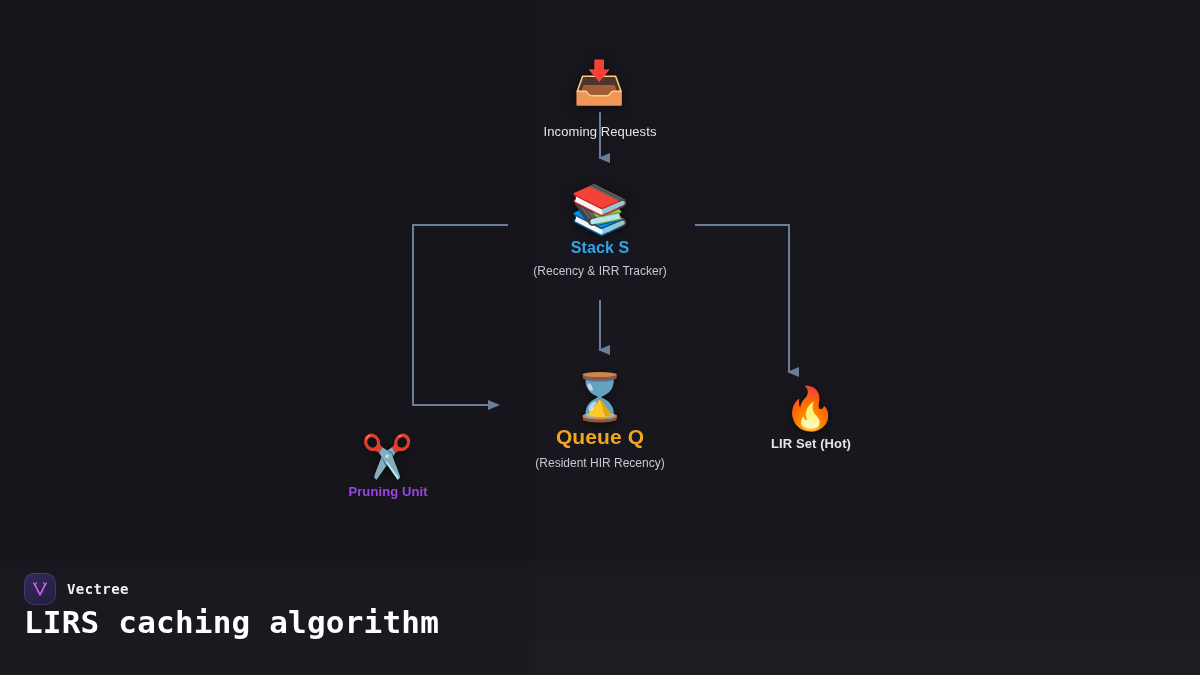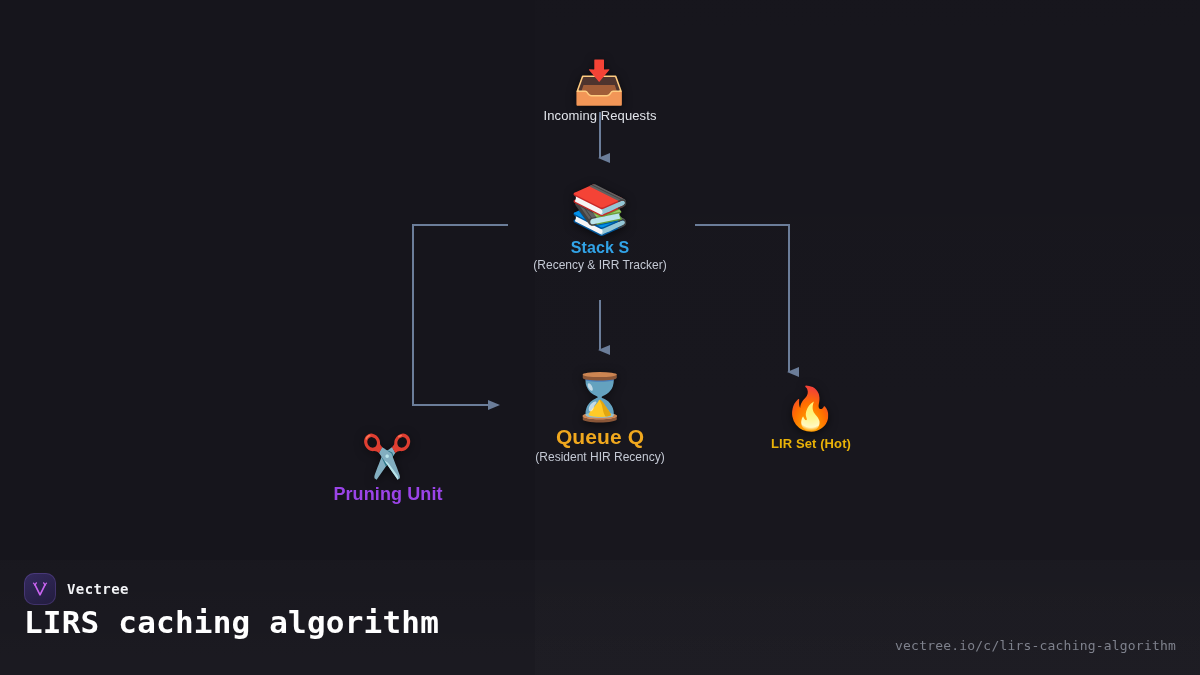--- a/index.html
+++ b/index.html
@@ -46,41 +46,41 @@
   }
   .node .title {
     display: block;
     font-weight: bold;
     letter-spacing: 0.1px;
   }
   .node .subtitle {
     display: block;
     font-size: 12px;
     color: #c4c9d4;
-    margin-top: 1px;
+    margin-top: 7px;
     font-weight: normal;
   }
 
   
   #node-incoming .glyph { font-size: 42px; }
   #node-incoming .title {
-    font-size: 13px; color: #e3e6ec; font-weight: normal; margin-top: 4px;
+    font-size: 13px; color: #e3e6ec; font-weight: normal; margin-top: 20px;
   }
 
   #node-stack .glyph { font-size: 48px; }
   #node-stack .title { font-size: 16px; color: #32a4e8; margin-top: 5px; }
 
   #node-queue .glyph { font-size: 46px; }
   #node-queue .title { font-size: 21px; color: #f0a81e; margin-top: 5px; }
 
   #node-lir .glyph { font-size: 42px; }
-  #node-lir .title { font-size: 13px; color: #eab308; margin-top: 6px; }
+  #node-lir .title { font-size: 13px; color: #e5e5e5; margin-top: 6px; }
 
   #node-pruning .glyph { font-size: 42px; }
-  #node-pruning .title { font-size: 18px; color: #9b44e8; margin-top: 6px; }
+  #node-pruning .title { font-size: 13px; color: #9b44e8; margin-top: 6px; }
 
   
   #footer {
     position: absolute;
     left: 0; bottom: 0;
     width: 1200px; height: 115px;
     background: linear-gradient(180deg, rgba(255,255,255,0.012) 0%, rgba(255,255,255,0.022) 100%);
   }
   #brand-row {
     position: absolute;
@@ -190,17 +190,16 @@
           <path d="M6 7 L7.6 4.6" fill="none" stroke="#c964f0" stroke-width="1.6" stroke-linecap="round"></path>
           <path d="M18 7 L19.8 5" fill="none" stroke="#c964f0" stroke-width="1.6" stroke-linecap="round"></path>
           <path d="M18 7 L16.4 4.6" fill="none" stroke="#c964f0" stroke-width="1.6" stroke-linecap="round"></path>
         </svg>
       </div>
       <span id="brand-name">Vectree</span>
     </div>
 
     <div id="page-title">LIRS caching algorithm</div>
 
-    <div id="footer-url">vectree.io/c/lirs-caching-algorithm</div>
 
   </div>
 
 </div>
 
 </body></html>

